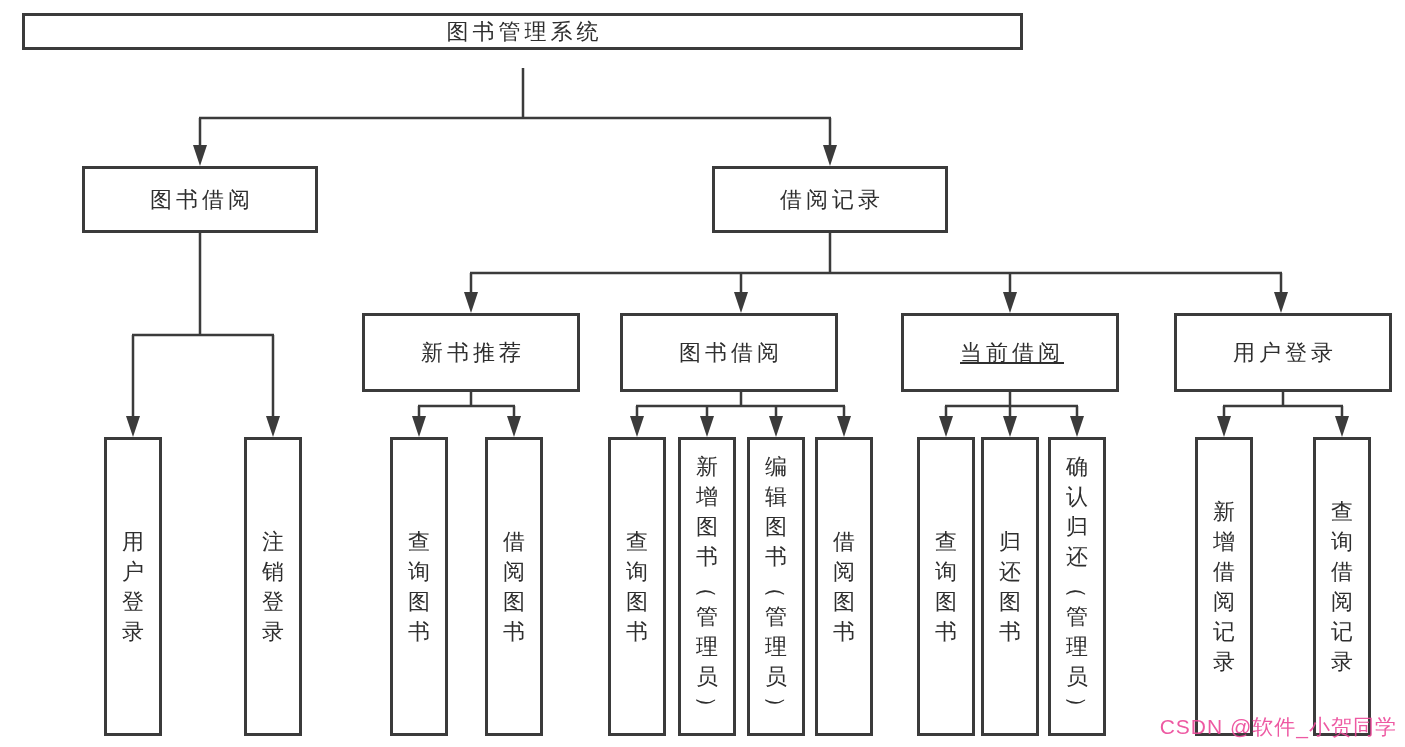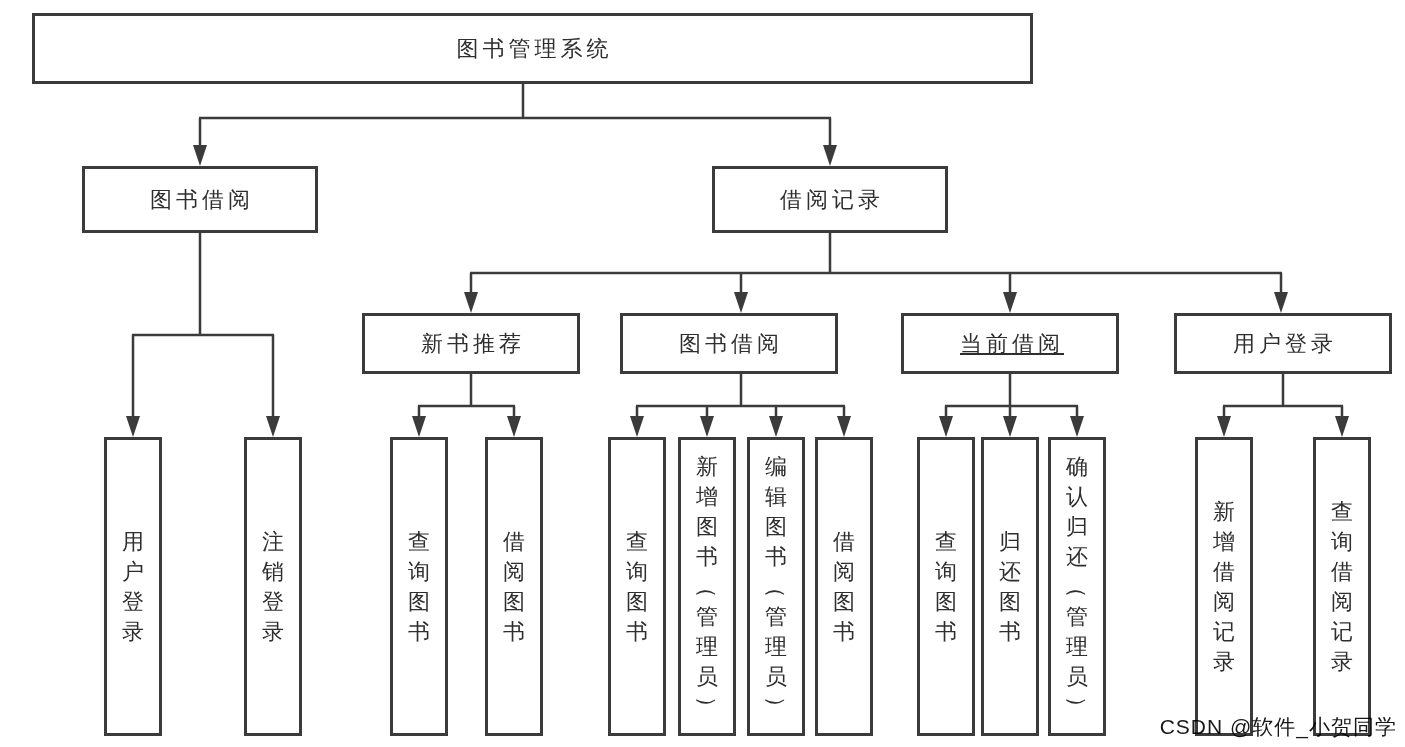--- a/index.html
+++ b/index.html
@@ -15,41 +15,41 @@
     position:absolute;
     box-sizing:border-box;
     background:#ffffff;
     border:3px solid #3b3b3b;
     color:#2e2e2e;
     display:flex;
     align-items:center;
     justify-content:center;
   }
   .hbox{font-size:22px;letter-spacing:4px;text-indent:4px;white-space:nowrap;}
-  .root{left:32px;top:13px;width:1001px;height:71px;}
+  .root{left:22px;top:13px;width:1001px;height:37px;}
   .lv2{top:166px;width:236px;height:67px;}
   .lv2.n0{left:82px;}
   .lv2.n1{left:712px;}
-  .lv3{top:313px;width:218px;height:61px;}
+  .lv3{top:313px;width:218px;height:79px;}
   .lv3.n0{left:362px;}
   .lv3.n1{left:620px;}
   .lv3.n2{left:901px;text-decoration:underline;}
   .lv3.n3{left:1174px;}
   .leaf{
     top:437px;width:58px;height:299px;
     flex-direction:column;
     font-size:22px;
   }
   .leaf span{display:block;height:30px;line-height:30px;text-align:center;}
   .leaf span.vparen{transform:rotate(90deg);}
   .watermark{
     position:absolute;
     right:8px;bottom:6px;
     font-size:21px;
-    color:#000000;
+    color:#ec4899;
     opacity:.9;
     letter-spacing:1px;
     z-index:5;
     white-space:nowrap;
   }
 </style>
 </head>
 <body>
 
 <div class="stage">

